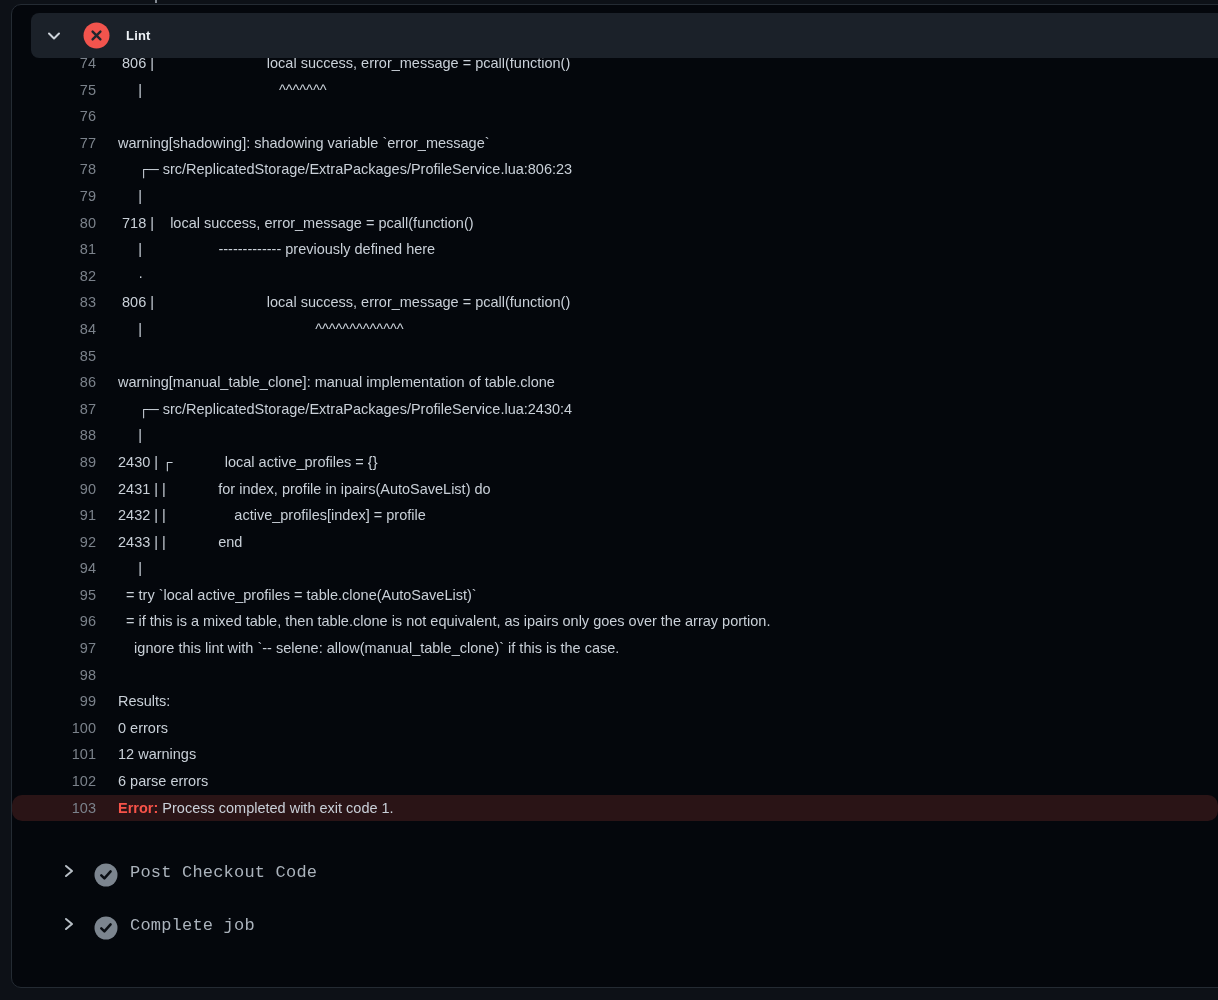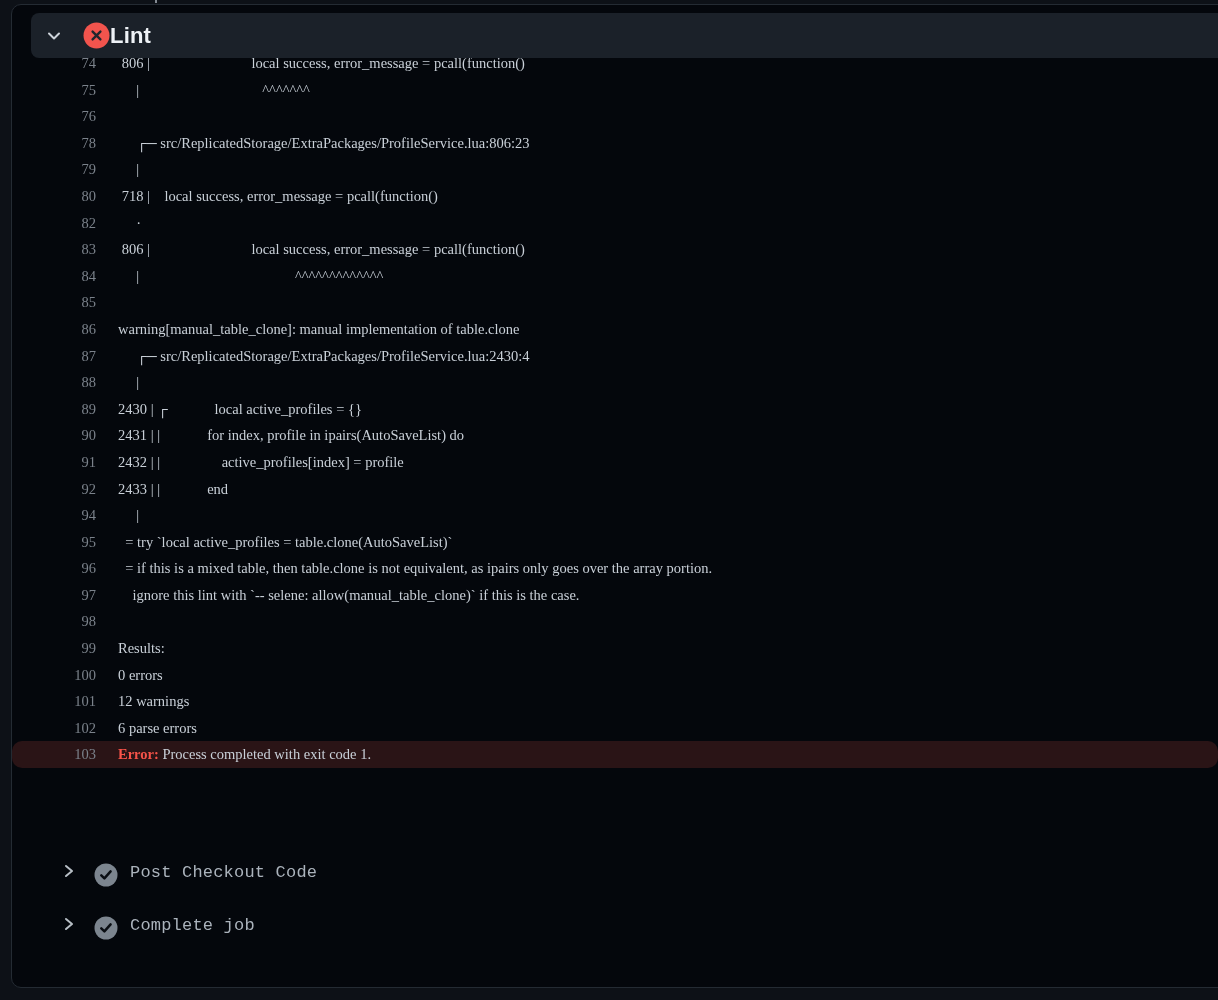--- a/index.html
+++ b/index.html
@@ -23,26 +23,26 @@
 
   
   .step-header{
     position:absolute;left:19px;top:8px;width:1220px;height:45px;
     background:#1b2129;border-radius:8px;
     display:flex;align-items:center;
     z-index:3;
   }
   .step-header .chev{margin-left:15px;width:16px;height:16px;display:flex;align-items:center;justify-content:center;}
   .step-header .xcircle{margin-left:21px;width:27px;height:27px;display:flex;}
-  .step-header .title{color:#eef2f6;font-size:22px;font-weight:600;letter-spacing:.2px;}
+  .step-header .title{margin-left:16px;color:#eef2f6;font-size:13px;font-weight:600;letter-spacing:.2px;}
 
   
   .log{
     position:absolute;left:0;top:45px;width:1206px;
-    font-family:Liberation Serif, serif;
+    font-family:Liberation Sans, sans-serif;
     font-size:14.5px;
     z-index:1;
   }
   .lrow{height:26.6px;line-height:26.6px;white-space:pre;}
   .lrow .ln{display:inline-block;width:84px;text-align:right;color:#7b828b;}
   .lrow .tx{margin-left:22px;color:#c9d0d8;}
   .lrow.err{background:var(--error-bg,#2a1416);border-radius:10px;}
   .lrow.err .elab{color:var(--error-fg,#f75349);font-weight:bold;}
 
   
@@ -61,23 +61,25 @@
 <body>
 
 <div class="peek-tick"></div>
 
 <div class="card">
 
   <div class="log" id="log-body">
       <div class="lrow"><span class="ln">74</span><span class="tx"> 806 |                            local success, error_message = pcall(function()</span></div>
       <div class="lrow"><span class="ln">75</span><span class="tx">     |                                  ^^^^^^^</span></div>
       <div class="lrow"><span class="ln">76</span><span class="tx"></span></div>
+      <div class="lrow"><span class="ln">77</span><span class="tx">warning[shadowing]: shadowing variable `error_message`</span></div>
       <div class="lrow"><span class="ln">78</span><span class="tx">     ┌─ src/ReplicatedStorage/ExtraPackages/ProfileService.lua:806:23</span></div>
       <div class="lrow"><span class="ln">79</span><span class="tx">     |</span></div>
       <div class="lrow"><span class="ln">80</span><span class="tx"> 718 |    local success, error_message = pcall(function()</span></div>
+      <div class="lrow"><span class="ln">81</span><span class="tx">     |                   ------------- previously defined here</span></div>
       <div class="lrow"><span class="ln">82</span><span class="tx">     ·</span></div>
       <div class="lrow"><span class="ln">83</span><span class="tx"> 806 |                            local success, error_message = pcall(function()</span></div>
       <div class="lrow"><span class="ln">84</span><span class="tx">     |                                           ^^^^^^^^^^^^^</span></div>
       <div class="lrow"><span class="ln">85</span><span class="tx"></span></div>
       <div class="lrow"><span class="ln">86</span><span class="tx">warning[manual_table_clone]: manual implementation of table.clone</span></div>
       <div class="lrow"><span class="ln">87</span><span class="tx">     ┌─ src/ReplicatedStorage/ExtraPackages/ProfileService.lua:2430:4</span></div>
       <div class="lrow"><span class="ln">88</span><span class="tx">     |</span></div>
       <div class="lrow"><span class="ln">89</span><span class="tx">2430 | ┌             local active_profiles = {}</span></div>
       <div class="lrow"><span class="ln">90</span><span class="tx">2431 | |             for index, profile in ipairs(AutoSaveList) do</span></div>
       <div class="lrow"><span class="ln">91</span><span class="tx">2432 | |                 active_profiles[index] = profile</span></div>

